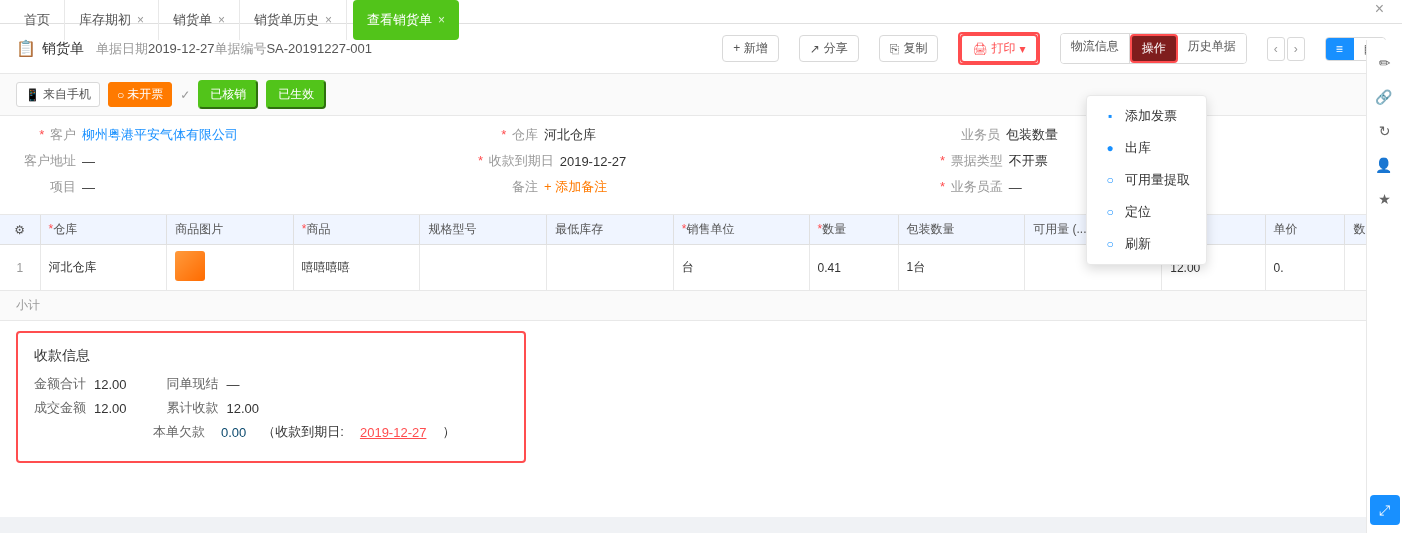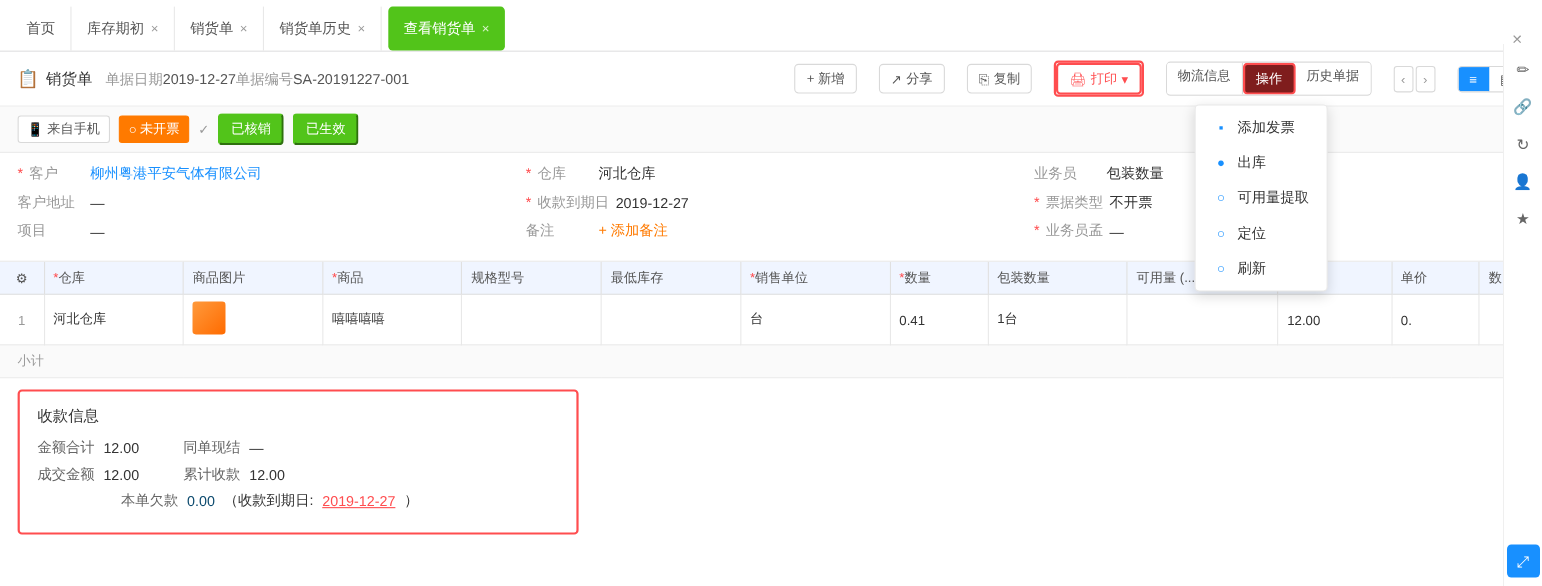--- a/index.html
+++ b/index.html
@@ -1,21 +1,21 @@
 <!DOCTYPE html>
 <html><head>
   <meta charset="utf-8">
   <style>
     * { box-sizing: border-box; margin: 0; padding: 0; }
     body { font-family: 'Microsoft YaHei', Arial, sans-serif; font-size: 13px; background: #f0f2f5; color: #333; overflow: hidden; }
 
     
     .tab-bar {
-      display: flex; align-items: flex-end; background: #fff; border-bottom: 1px solid #e0e0e0;
-      height: 47px; padding: 0 10px; position: relative;
+      display: flex; align-items: flex-start; background: #fff; border-bottom: 1px solid #e0e0e0;
+      height: 24px; padding: 0 10px; position: relative;
     }
     .tab-item {
       display: flex; align-items: center; padding: 0 14px; height: 40px; cursor: pointer;
       font-size: 13px; color: #555; border-right: 1px solid #e8e8e8; white-space: nowrap;
     }
     .tab-item .tab-close {
       margin-left: 6px; color: #999; font-size: 12px; cursor: pointer;
     }
     .tab-item.green-tab {
       background: #52c41a; color: #fff; border-radius: 4px; margin: 0 6px; border: none;
@@ -79,21 +79,21 @@
     .btn-small.orange { background: #ff7a00; color: #fff; border-color: #ff7a00; }
 
     
     .form-section {
       padding: 10px 16px; background: #fff;
     }
     .form-row {
       display: flex; align-items: center; margin-bottom: 8px; gap: 16px;
     }
     .form-field {
-      display: flex; align-items: center; gap: 6px; flex: 1;
+      display: flex; align-items: center; gap: 6px; flex: 1; text-align: right;
     }
     .form-label {
       color: #999; white-space: nowrap; font-size: 13px; min-width: 60px;
     }
     .required-star { color: #ff4d4f; margin-right: 2px; }
     .form-value {
       color: #333; font-size: 13px;
     }
     .form-value.link { color: #1890ff; cursor: pointer; }
     .add-remark {
@@ -383,21 +383,21 @@
       <div class="payment-field">
         <span class="payment-field-label">成交金额</span>
         <span class="payment-field-value">12.00</span>
       </div>
       <div class="payment-field">
         <span class="payment-field-label">累计收款</span>
         <span class="payment-field-value">12.00</span>
       </div>
     </div>
     <div class="payment-row">
-      <div class="payment-field" style="margin-left: 76px;">
+      <div class="payment-field" style="margin-left: 119px; gap: 16px;">
         <span class="payment-field-label">本单欠款</span>
         <span class="payment-field-value red">0.00</span>
         <span class="payment-field-value">（收款到期日:</span>
         <span class="payment-field-value link">2019-12-27</span>
         <span class="payment-field-value">）</span>
       </div>
     </div>
   </div>
 
 </div>

